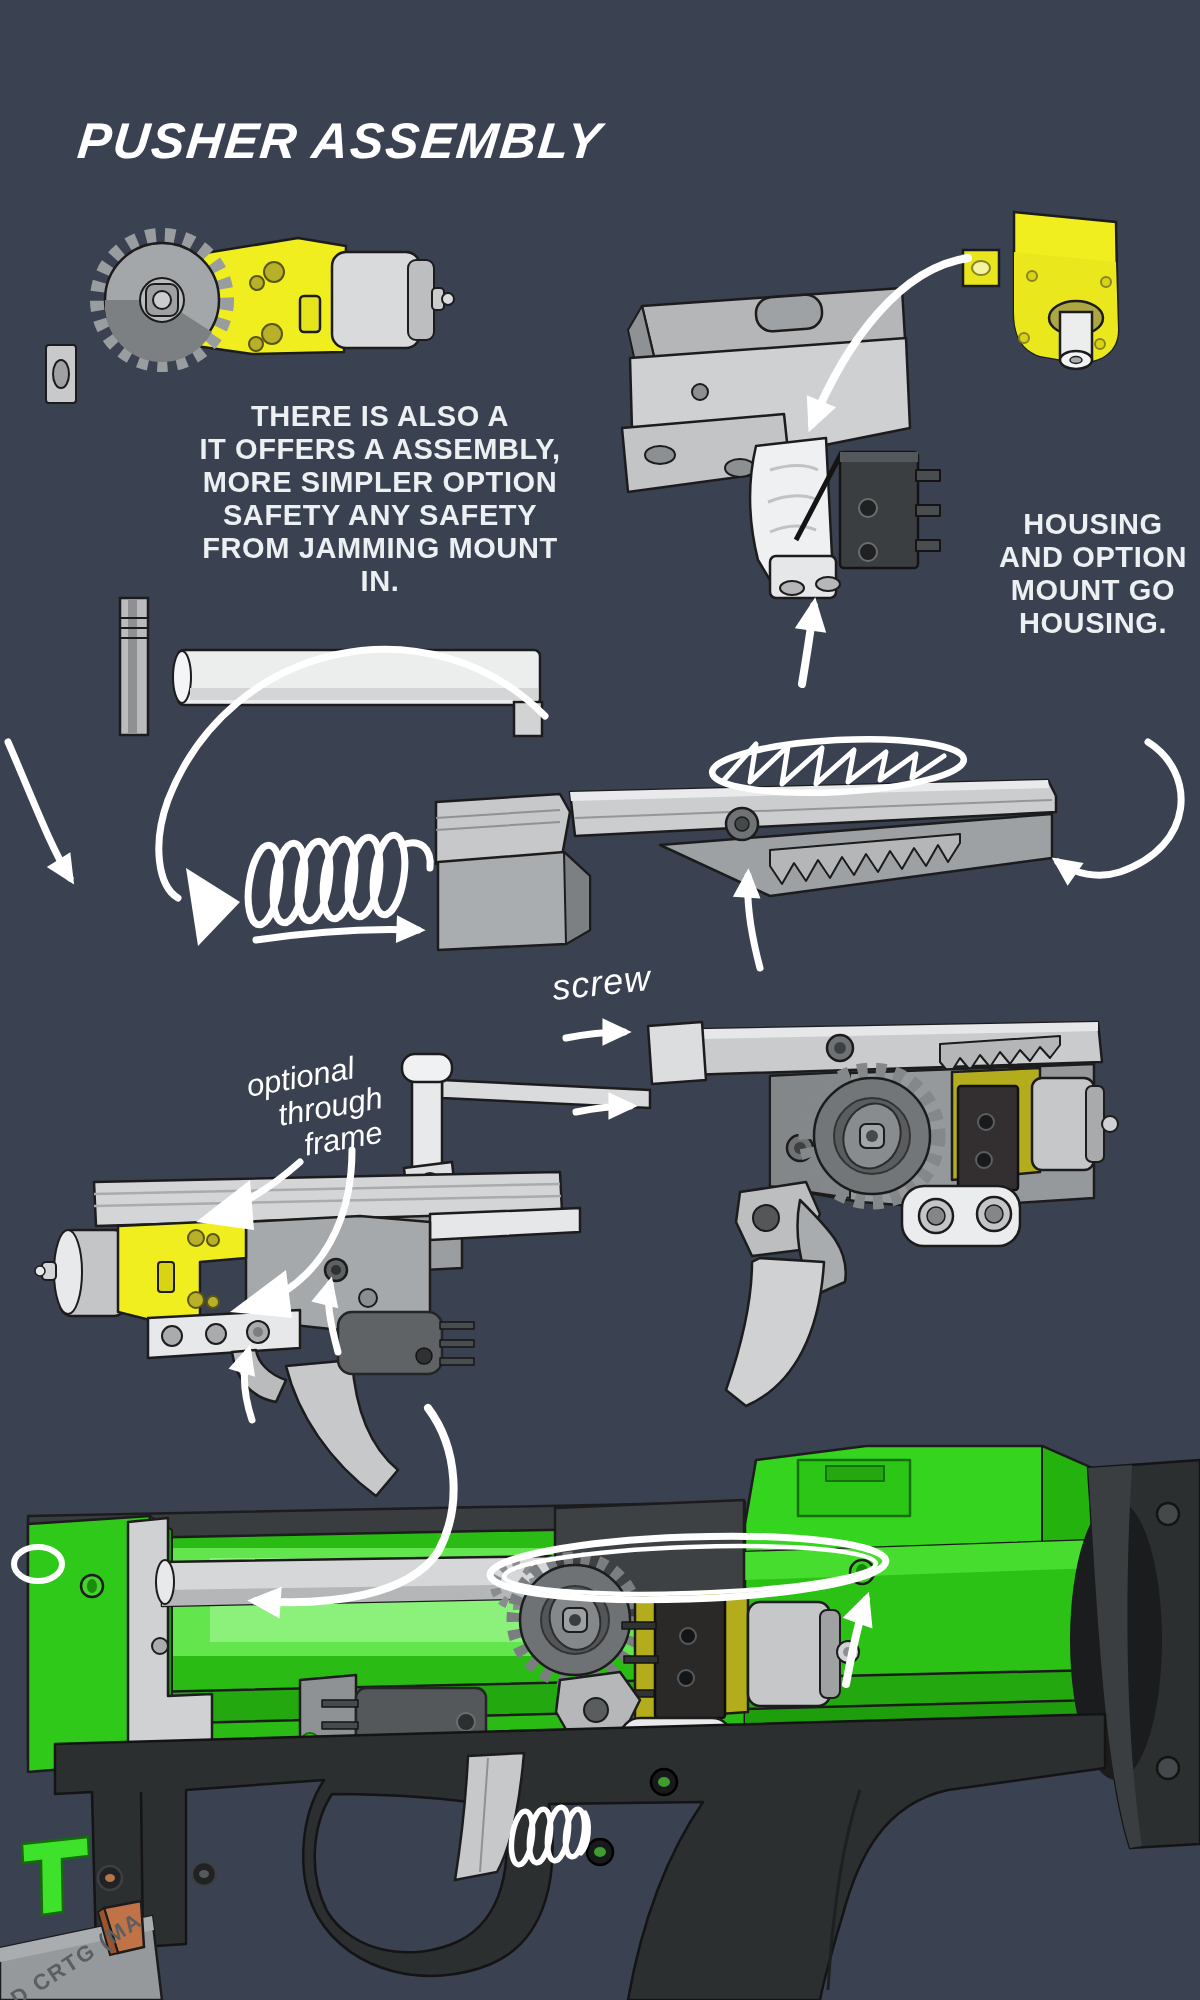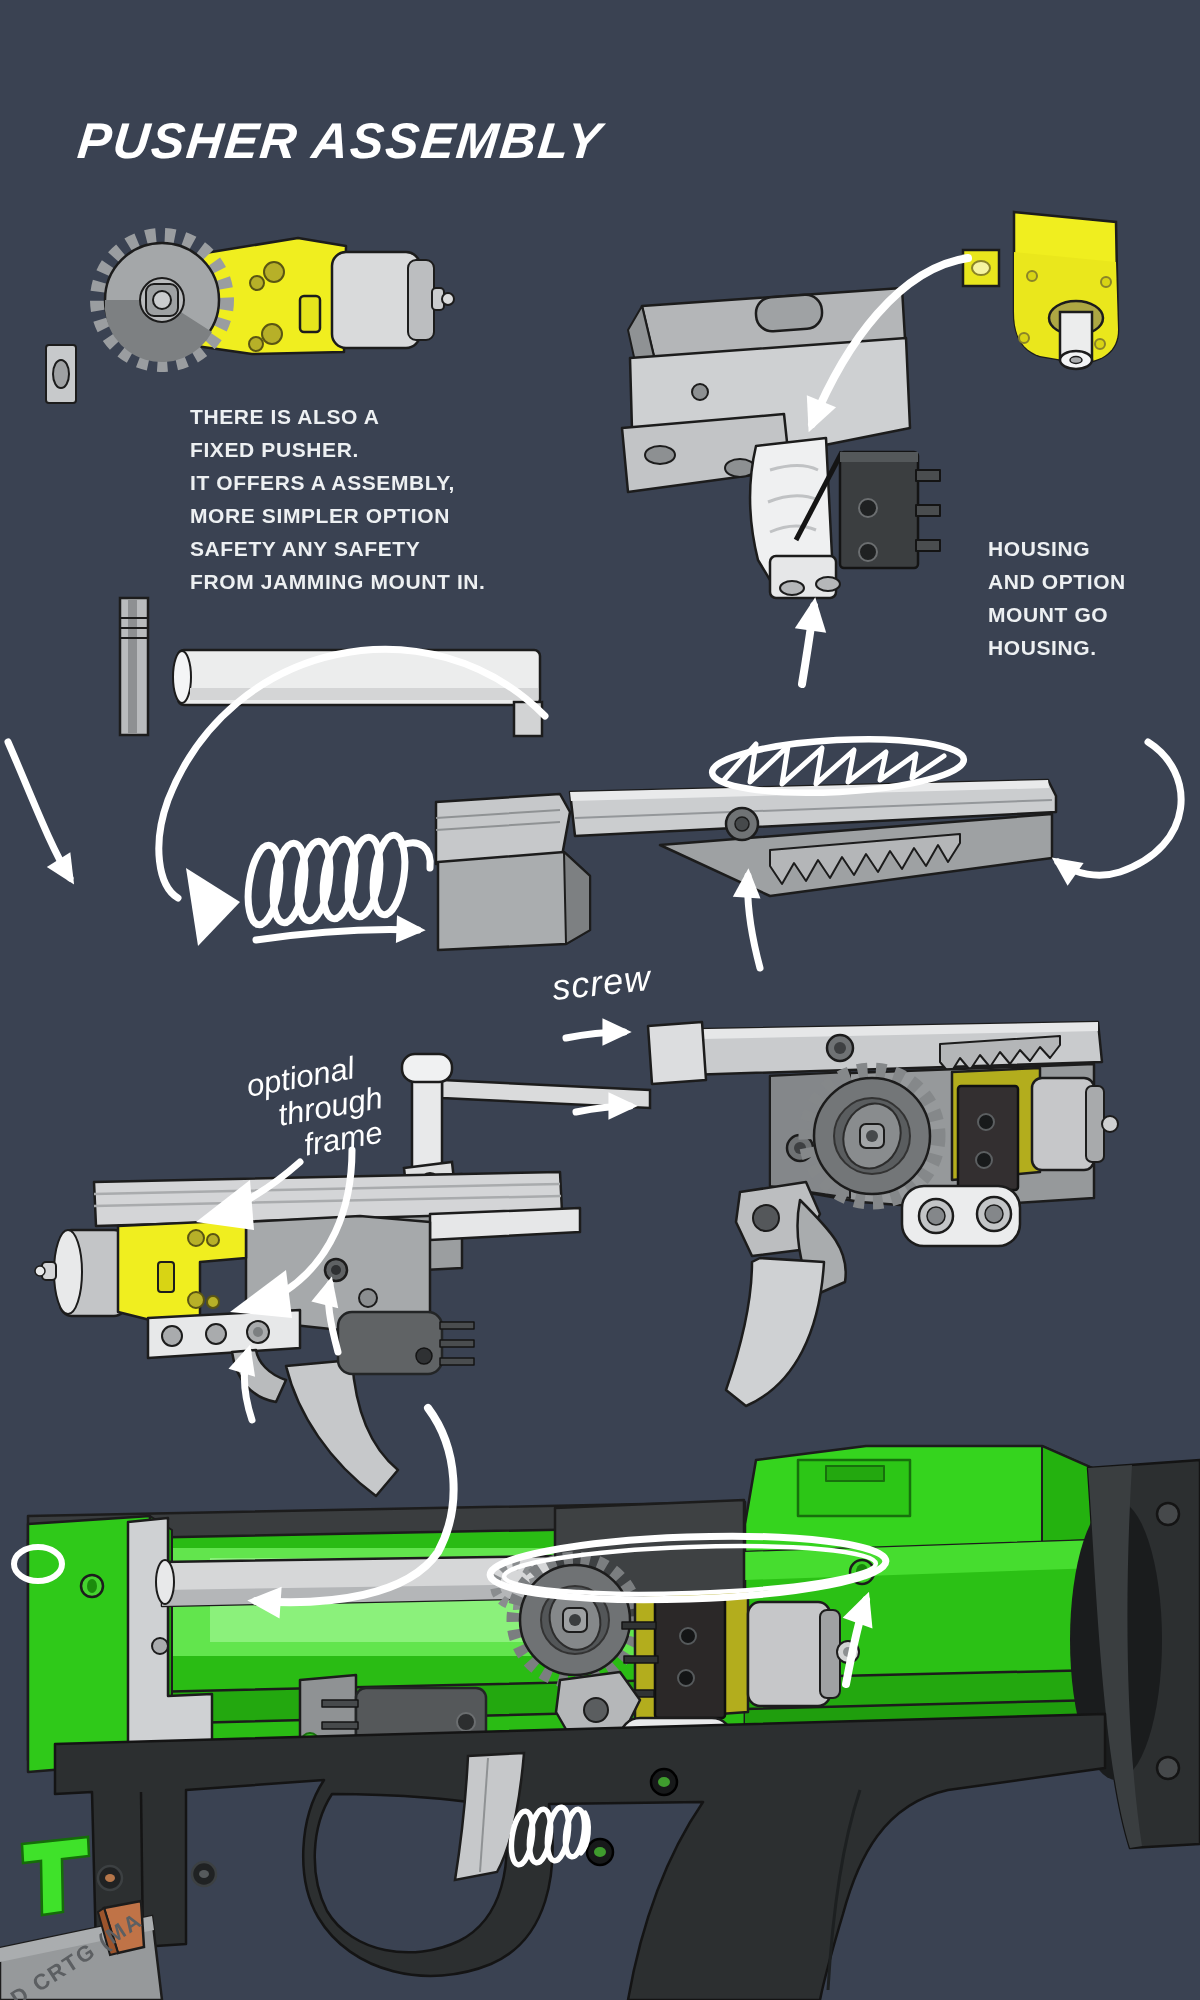--- a/index.html
+++ b/index.html
@@ -2,22 +2,22 @@
 <html><head>
 <meta charset="utf-8">
 <style>
   html,body{margin:0;padding:0;background:#3a4252;}
   #page{position:relative;width:1200px;height:2000px;overflow:hidden;background:#3a4252;
         font-family:"Liberation Sans", sans-serif;}
   #scene{position:absolute;left:0;top:0;}
   .txt{position:absolute;color:#eef1f4;pointer-events:none;}
   .title{font-size:50px;font-weight:bold;font-style:italic;letter-spacing:2px;
          transform:skewX(-6deg);color:#fff;}
-  .note{font-size:21px;line-height:33px;letter-spacing:0.6px;font-weight:bold;
-        color:#edf0f2;}
+  .note{font-size:29px;line-height:33px;letter-spacing:0.6px;font-weight:bold;
+        color:#edf0f2;text-align:center;}
   .hand{font-style:italic;color:#fff;}
   .hand-screw{font-size:36px;transform:rotate(-6deg);letter-spacing:1px;}
   .hand-opt{font-size:31px;line-height:34px;transform:rotate(-10deg);}
   .hand-opt .l2{margin-left:26px;}
   .hand-opt .l3{margin-left:46px;}
   .emboss{font-size:22px;font-weight:bold;color:#5c5f62;letter-spacing:2px;
           transform:rotate(-33deg);transform-origin:left top;}
 </style>
 </head>
 <body>
@@ -325,28 +325,27 @@
       <ellipse cx="575" cy="1833" rx="9" ry="24" transform="rotate(8 575 1833)"></ellipse>
       <path d="M585,1813 C591,1823 589,1845 581,1853" stroke-width="5"></path>
     </g>
   </g>
 </svg>
 
 <div class="txt title" style="left:78px;top:112px;">PUSHER ASSEMBLY</div>
 
 <div class="txt note" style="left:190px;top:400px;width:380px;">
   <div>THERE IS ALSO A</div>
-  <div>FIXED PUSHER.</div>
   <div>IT OFFERS A ASSEMBLY,</div>
   <div>MORE SIMPLER OPTION</div>
   <div>SAFETY ANY SAFETY</div>
   <div>FROM JAMMING MOUNT IN.</div>
 </div>
 
-<div class="txt note" style="left:988px;top:532px;width:210px;">
+<div class="txt note" style="left:988px;top:508px;width:210px;">
   <div>HOUSING</div>
   <div>AND OPTION</div>
   <div>MOUNT GO</div>
   <div>HOUSING.</div>
 </div>
 
 <div class="txt hand hand-screw" style="left:552px;top:962px;">screw</div>
 
 <div class="txt hand hand-opt" style="left:252px;top:1058px;">
   <div class="l1">optional</div>

